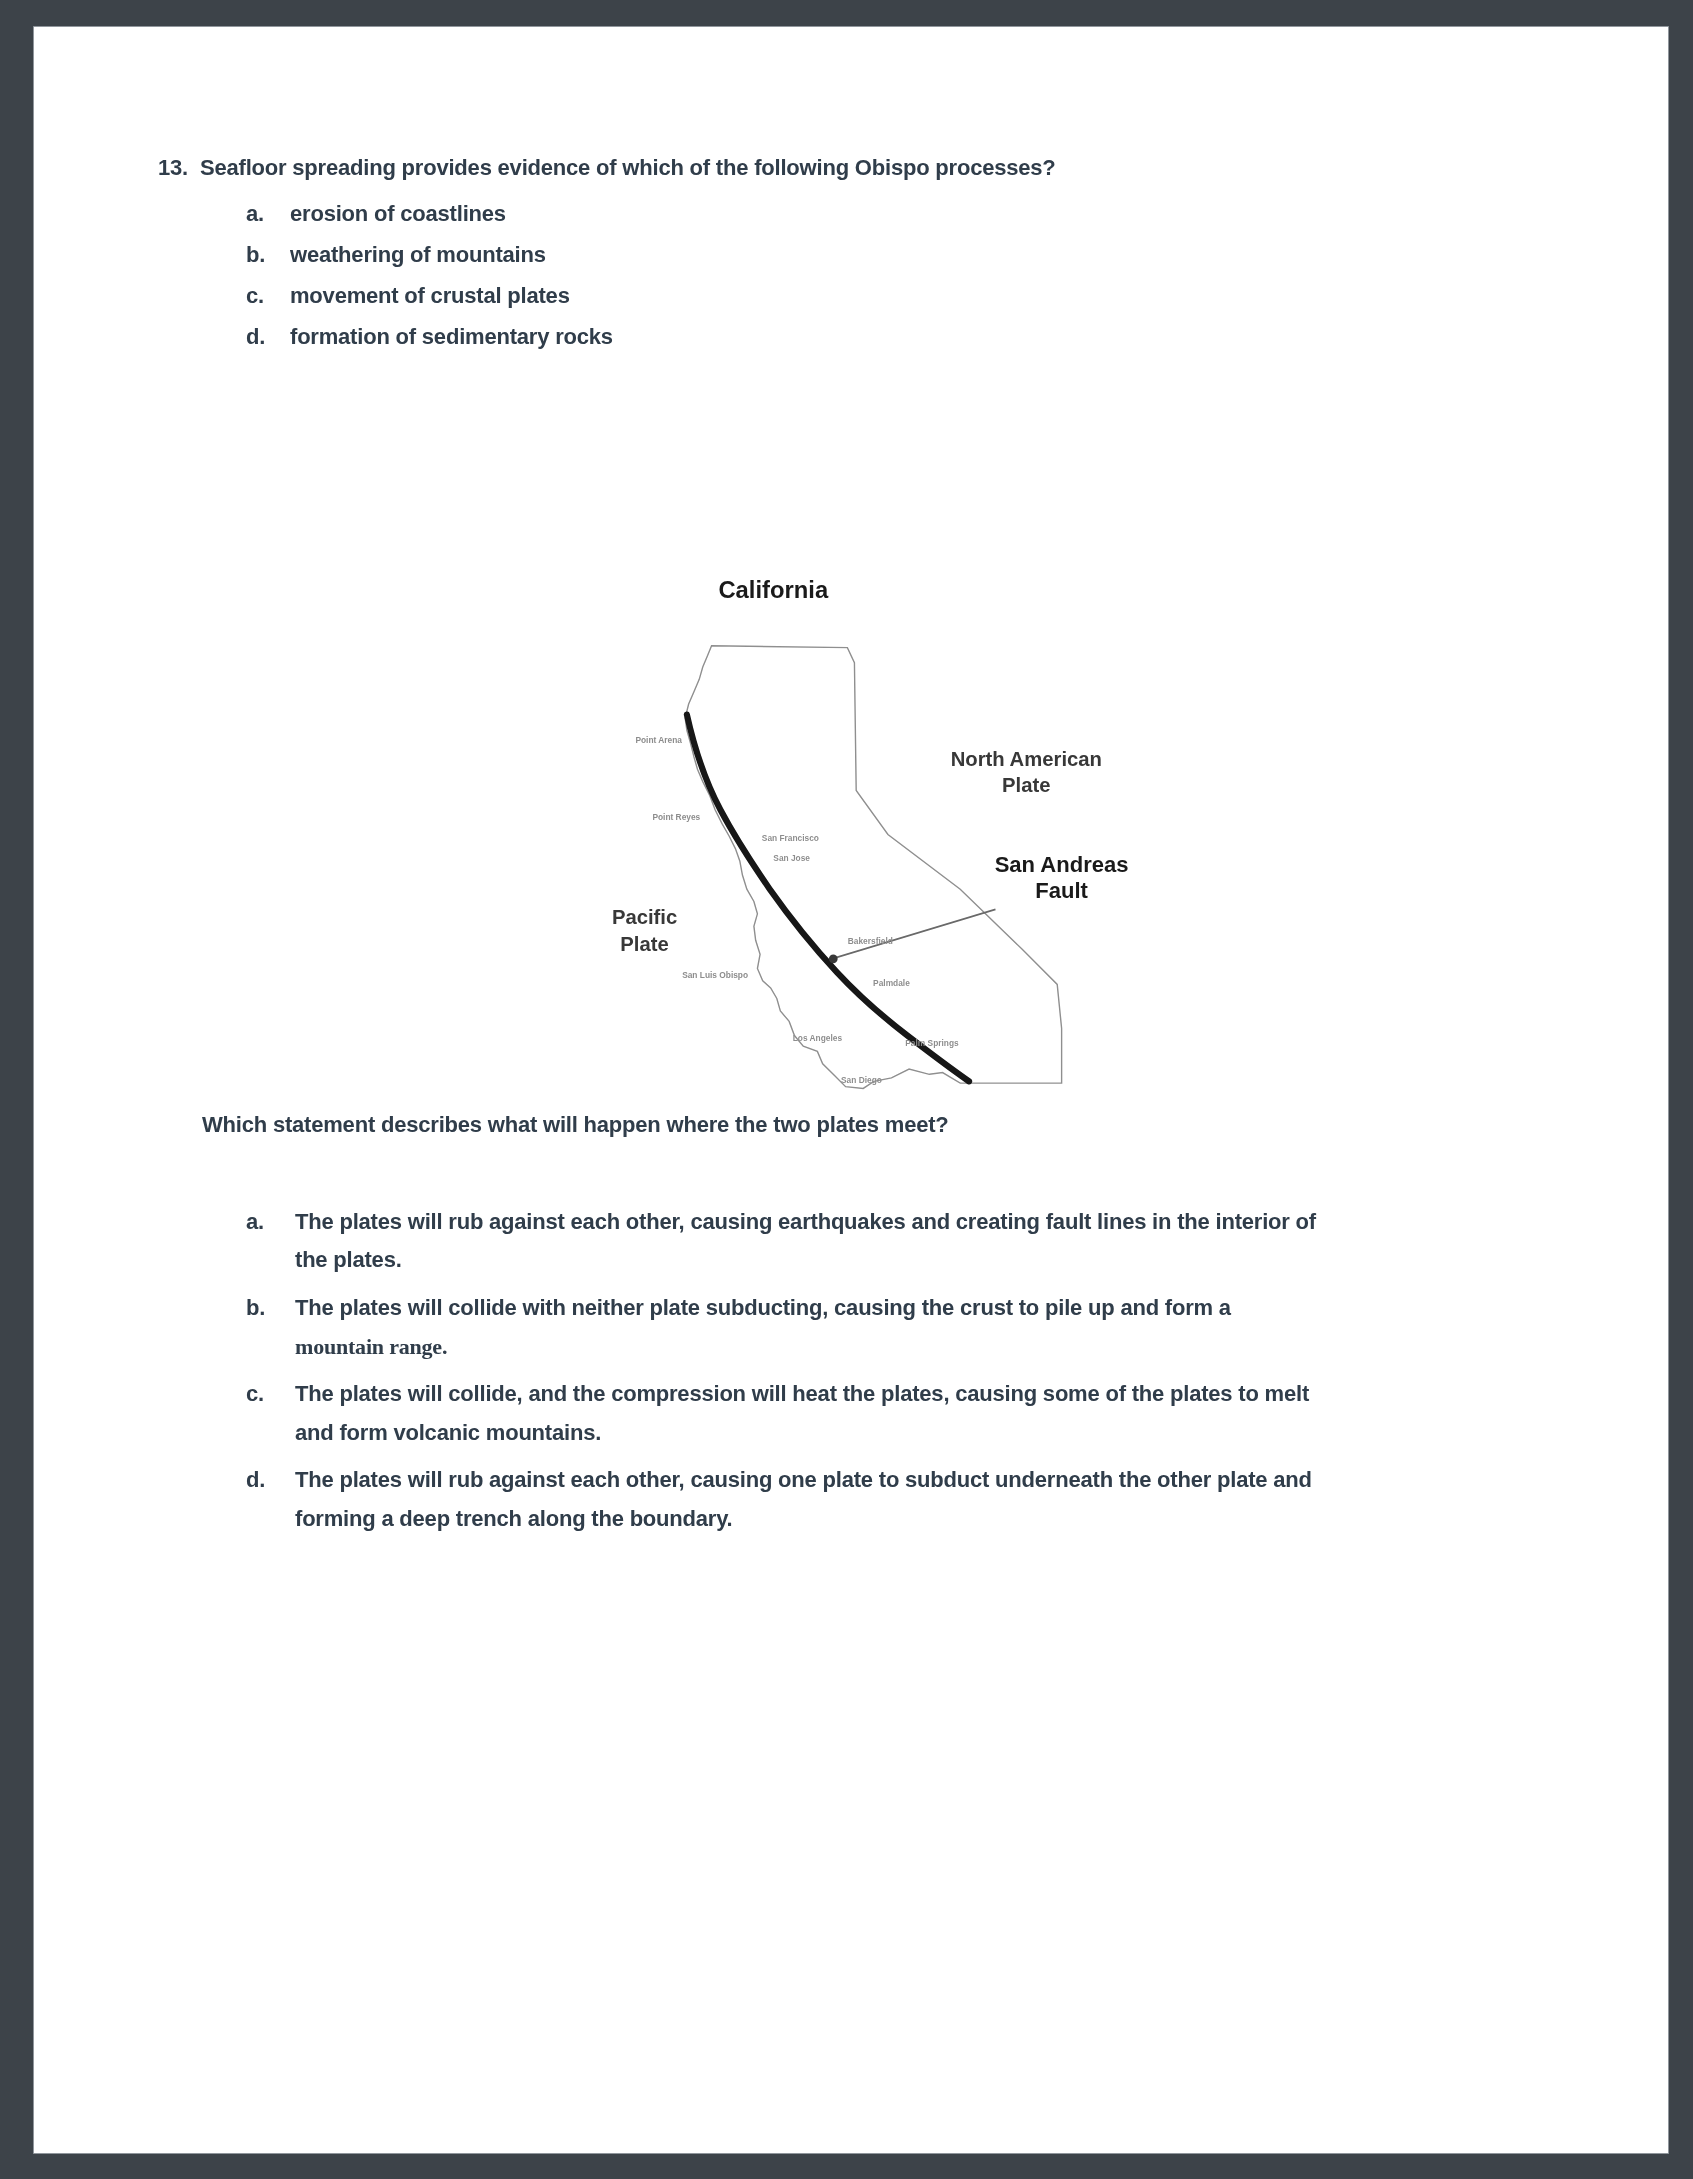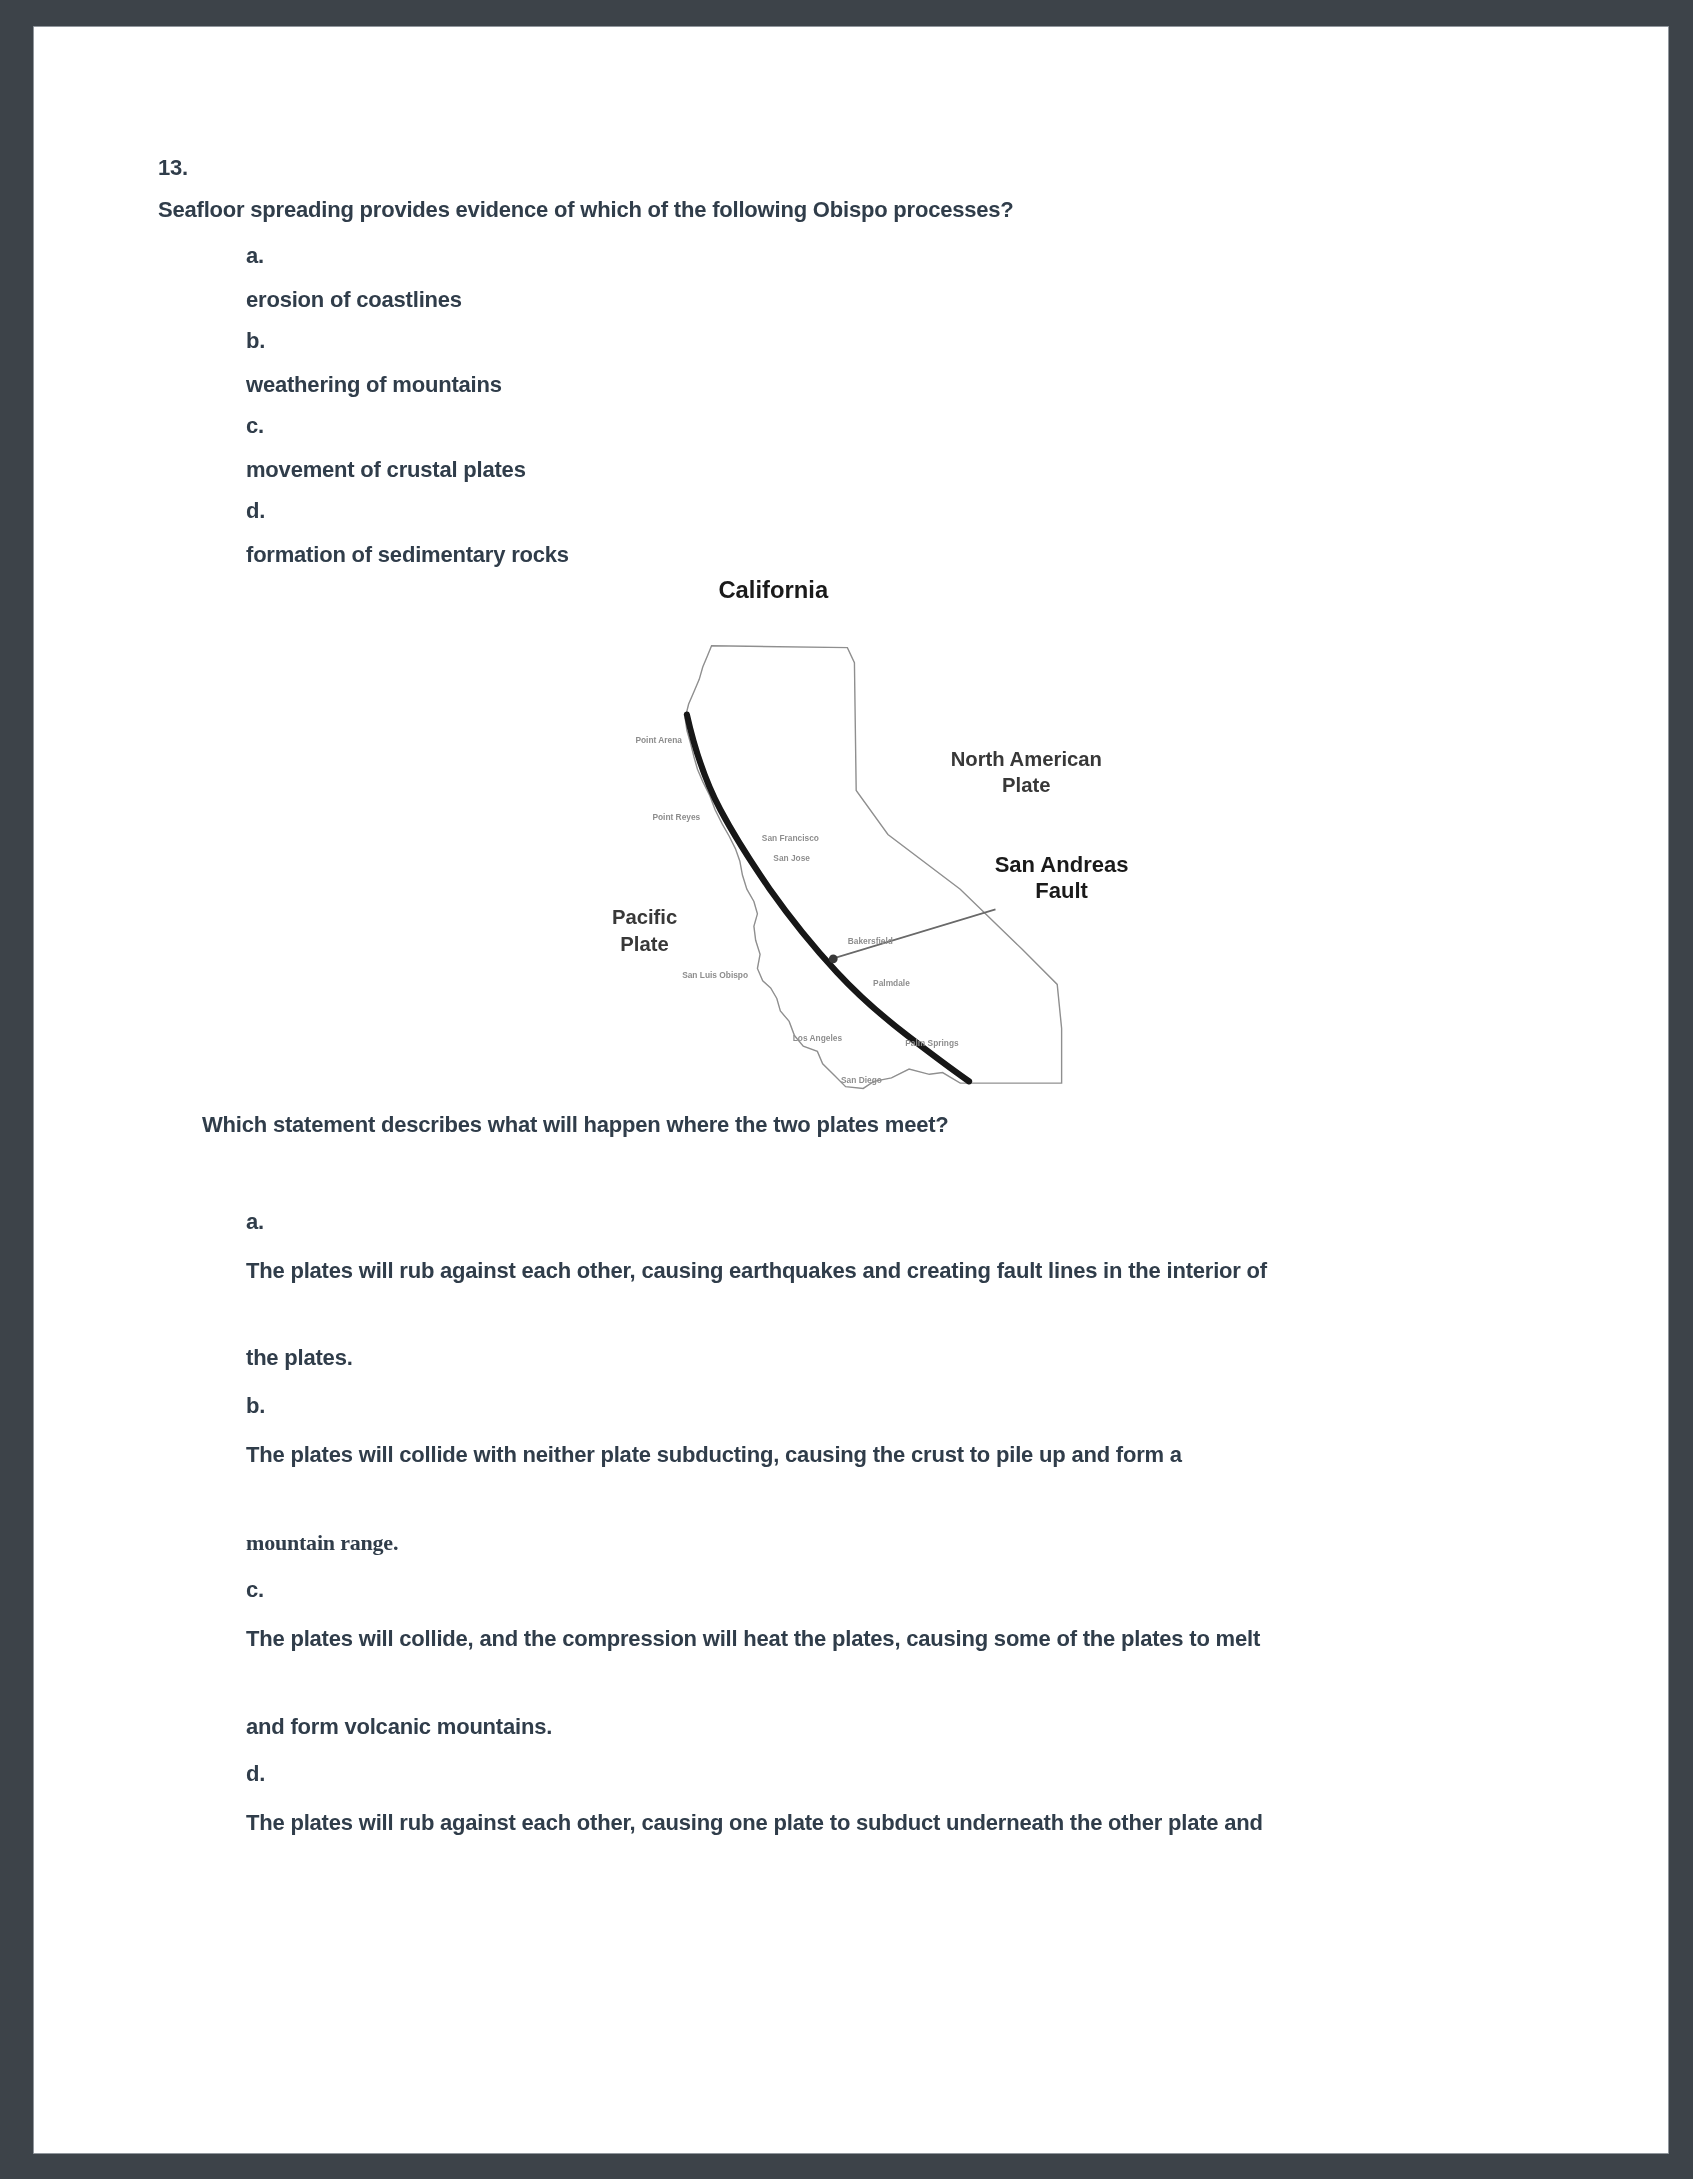--- a/index.html
+++ b/index.html
@@ -30,21 +30,20 @@
   }
 
   
   .scan{
     color:#34404d;
     font-weight:700;
     -webkit-font-smoothing:antialiased;
     text-rendering:optimizeLegibility;
     filter:blur(0.2px) contrast(1.05);
     letter-spacing:-0.2px;
-    flex-direction:column;
   }
 
   .q-block{position:absolute;}
 
   .q-line{
     display:flex;
     align-items:flex-start;
     font-size:22px;
     line-height:34px;
   }
@@ -270,19 +269,23 @@
             <span class="opt-letter"></span>
             <span class="opt-body">and form volcanic mountains.</span>
           </div>
         </div>
 
         <div>
           <div class="opt-wrap scan">
             <span class="opt-letter">d.</span>
             <span class="opt-body">The plates will rub against each other, causing one plate to subduct underneath the other plate and</span>
           </div>
+          <div class="opt-wrap scan" style="margin-top:-7px;">
+            <span class="opt-letter"></span>
+            <span class="opt-body">forming a deep trench along the boundary.</span>
+          </div>
         </div>
       </div>
 
     </div>
   </div>
 </div>
 
 
 </body></html>

